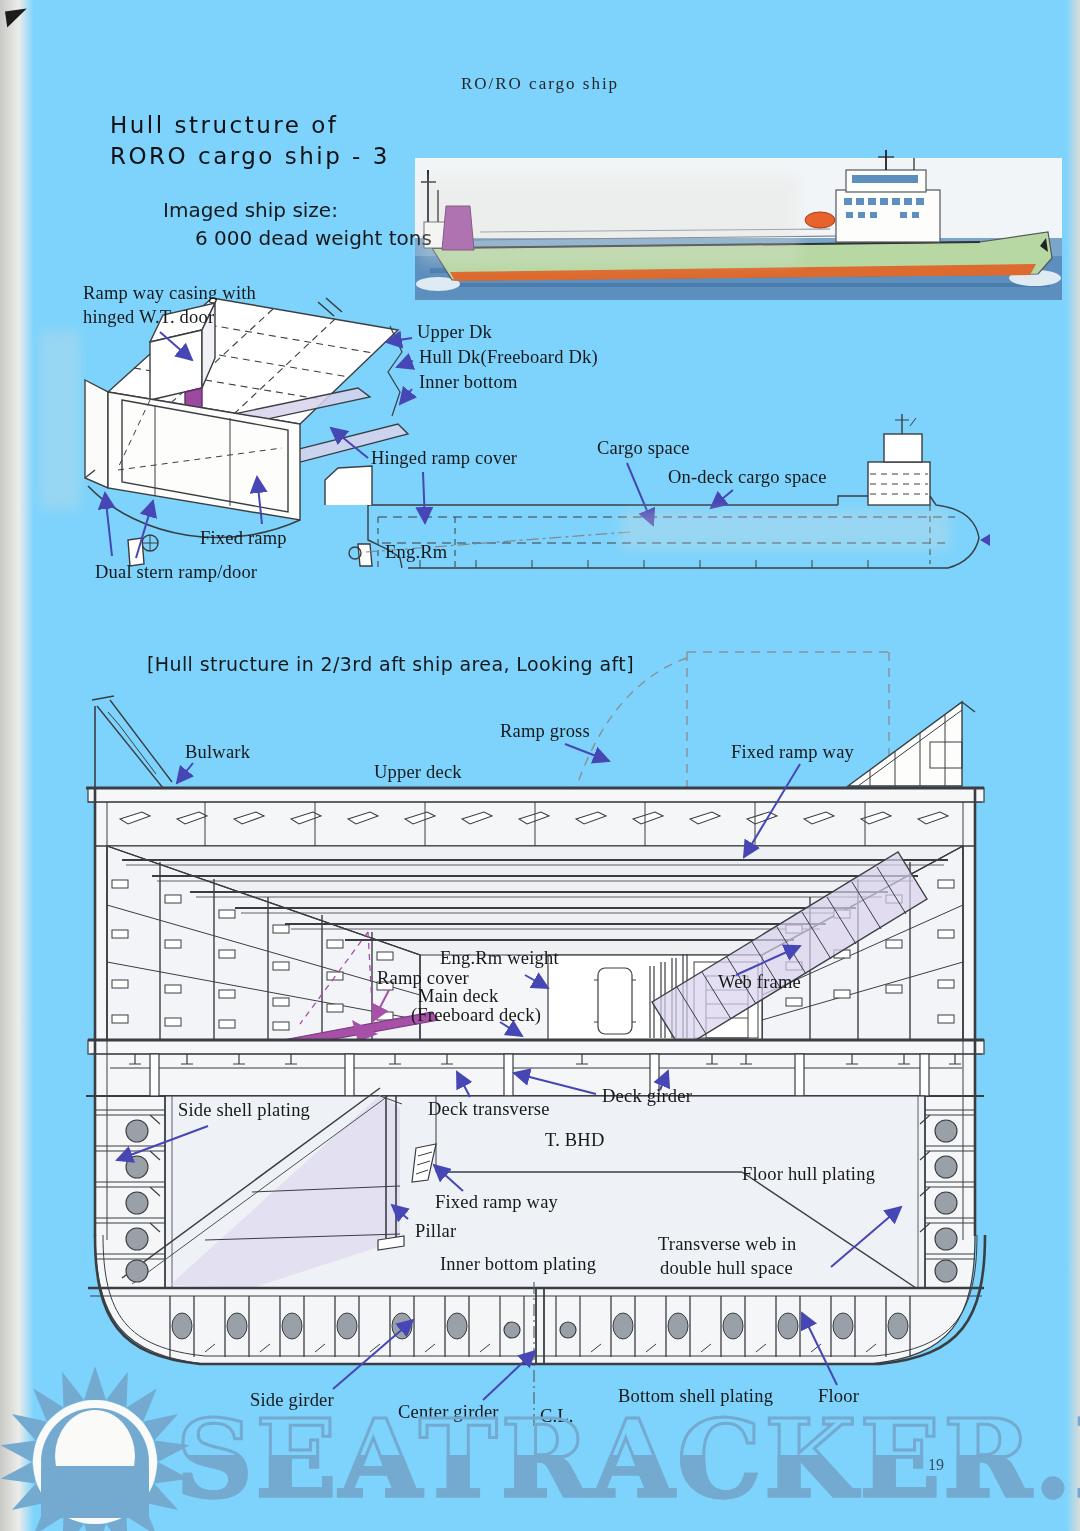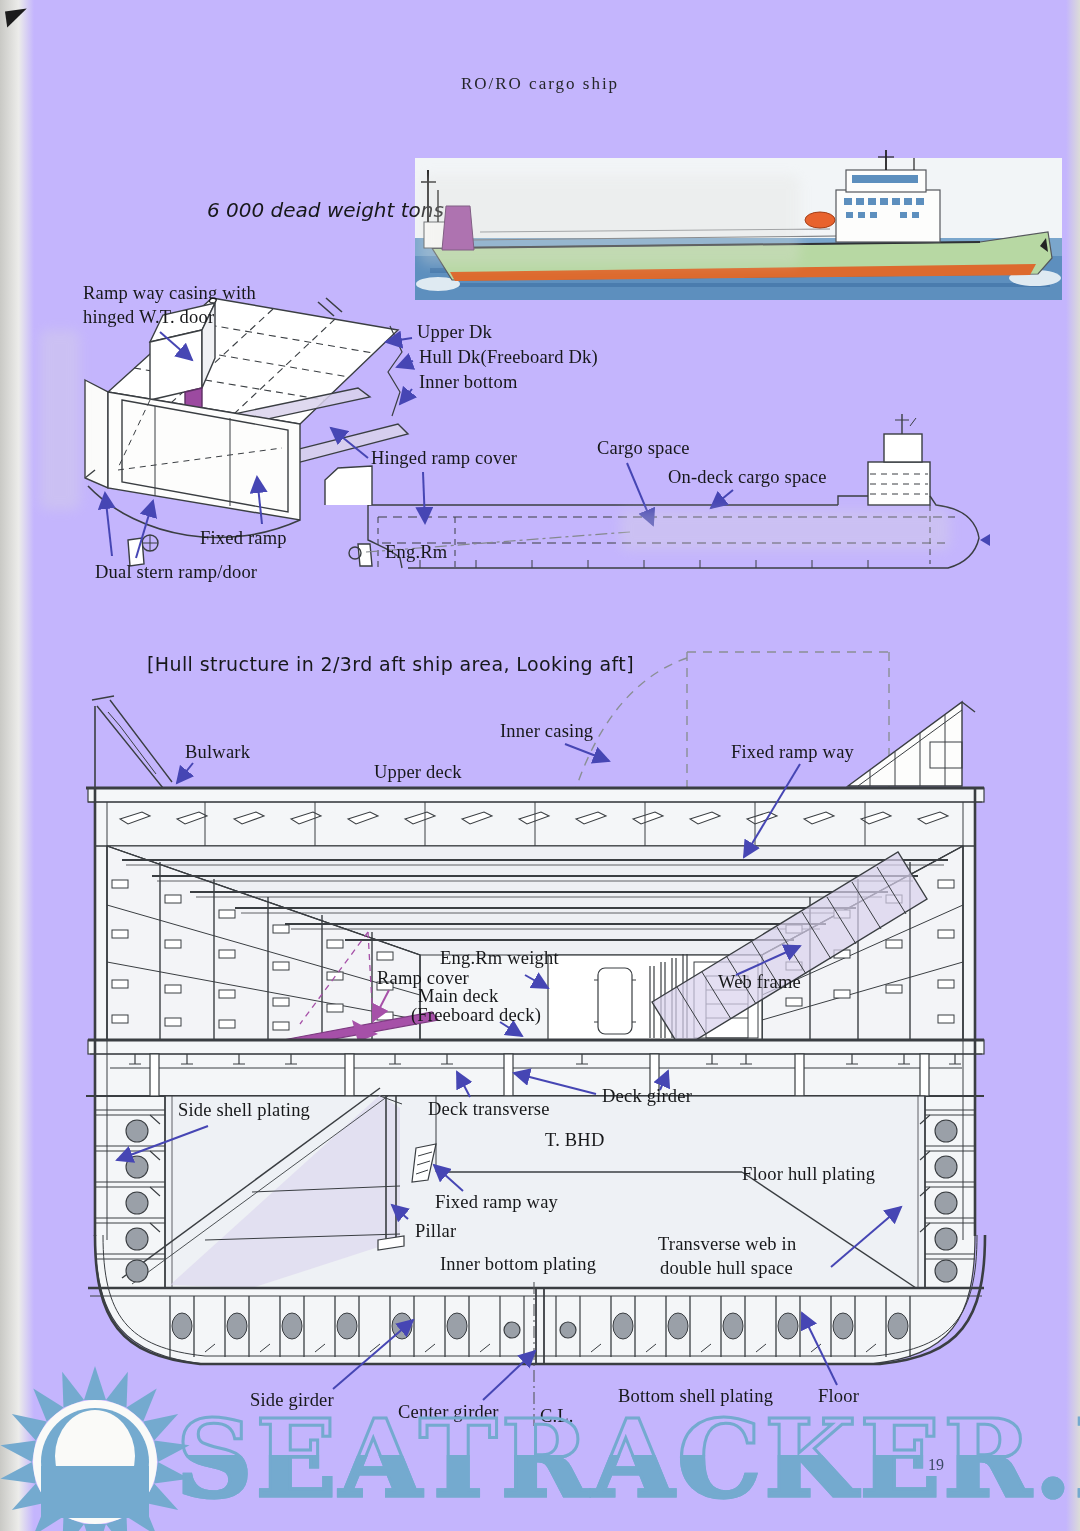--- a/index.html
+++ b/index.html
@@ -1,30 +1,30 @@
 <!DOCTYPE html>
 <html style="--arrow: #4646b4; --magenta: #a650a8; --lavender: #d9d2ec; --line: #3a3e42; --wm: #74aacf; --sea: #4e86b8; --hull_green: #b7d8a3; --boot_orange: #dd6a2e; --funnel_purple: #9c4aa0;"><head>
 <meta charset="utf-8">
 <style>
   html,body{margin:0;padding:0;background:#e8e8e6;}
-  .page{position:relative;width:1080px;height:1531px;background:#c4b5fd;overflow:hidden;
+  .page{position:relative;width:1080px;height:1531px;background:#7dd3fc;overflow:hidden;
         font-family:"DejaVu Sans","Liberation Sans",sans-serif;color:#17181a;}
   .edge-left{position:absolute;left:0;top:0;width:34px;height:100%;
      background:linear-gradient(to right,#c9c9c5,#ececea 55%,rgba(250,250,248,0));pointer-events:none;}
   .edge-corner{position:absolute;left:6px;top:10px;width:0;height:0;
      border-top:16px solid #1c1c1c;border-right:22px solid transparent;transform:rotate(-8deg);}
   .edge-right{position:absolute;right:0;top:0;width:14px;height:100%;
      background:linear-gradient(to left,#dcdcd8,rgba(250,250,248,0));}
   svg{position:absolute;left:0;top:0;}
   .lbl{position:absolute;font-size:18.5px;line-height:21px;white-space:nowrap;letter-spacing:.2px;font-family:Liberation Serif, serif;}
   .hdr{position:absolute;left:0;top:74px;width:1080px;text-align:center;
        font-family:"Liberation Serif","DejaVu Serif",serif;font-size:17px;letter-spacing:2px;color:#25262a;}
   .title{position:absolute;left:110px;top:110px;font-size:23px;line-height:31px;letter-spacing:2.5px;color:#101114;}
   .shipsize{position:absolute;left:163px;top:196px;font-size:20px;line-height:28px;}
-  .shipsize .i1{margin-left:44px;font-style:italic;} .shipsize .i2{margin-left:10px;}
+  .shipsize .i1{margin-left:32px;} .shipsize .i2{margin-left:10px;}
   .caption{position:absolute;left:147px;top:653px;font-size:19px;letter-spacing:.4px;text-align:right;}
   .pagenum{position:absolute;left:928px;top:1456px;font-family:"Liberation Serif",serif;
            font-size:16px;color:#3c4a66;}
   .wm-text{position:absolute;left:176px;top:1396px;white-space:nowrap;
      font-family:"DejaVu Serif","Liberation Serif",serif;font-weight:bold;font-size:106px;letter-spacing:3px;
      color:transparent;-webkit-text-stroke:3px var(--wm,#74aacf);
      background-image:linear-gradient(to bottom,rgba(255,255,255,0) 0 47%,var(--wm,#74aacf) 47% 100%);
      -webkit-background-clip:text;background-clip:text;}
   .ghost{position:absolute;background:#dfdfda;opacity:.28;filter:blur(6px);border-radius:8px;}
 </style>
@@ -512,42 +512,47 @@
       </g>
       <circle r="62" fill="#fafaf8"></circle>
       <circle r="54" fill="#74aacf"></circle>
       <ellipse cx="0" cy="-6" rx="40" ry="46" fill="#fafaf8"></ellipse>
       <rect x="-54" y="4" width="108" height="52" fill="#74aacf"></rect>
     </g>
   </svg>
 
   <div class="hdr">RO/RO cargo ship</div>
 
+  <div class="title">
+    <div>Hull structure of</div>
+    <div>RORO cargo ship - 3</div>
+  </div>
 
   <div class="shipsize">
+    <div>Imaged ship size:</div>
     <div class="i1">6 000 dead weight tons</div>
   </div>
 
   <div class="lbl" style="left:83px;top:283px">Ramp way casing with</div>
   <div class="lbl" style="left:83px;top:307px">hinged W.T. door</div>
   <div class="lbl" style="left:417px;top:322px">Upper Dk</div>
   <div class="lbl" style="left:419px;top:347px">Hull Dk(Freeboard Dk)</div>
   <div class="lbl" style="left:419px;top:372px">Inner bottom</div>
   <div class="lbl" style="left:371px;top:448px">Hinged ramp cover</div>
   <div class="lbl" style="left:200px;top:528px">Fixed ramp</div>
   <div class="lbl" style="left:95px;top:562px">Dual stern ramp/door</div>
   <div class="lbl" style="left:385px;top:542px">Eng.Rm</div>
   <div class="lbl" style="left:597px;top:438px">Cargo space</div>
   <div class="lbl" style="left:668px;top:467px">On-deck cargo space</div>
 
   <div class="caption">[Hull structure in 2/3rd aft ship area, Looking aft]</div>
 
   <div class="lbl" style="left:185px;top:742px">Bulwark</div>
   <div class="lbl" style="left:374px;top:762px">Upper deck</div>
-  <div class="lbl" style="left:500px;top:721px">Inner casing</div>
+  <div class="lbl" style="left:500px;top:721px">Ramp gross</div>
   <div class="lbl" style="left:731px;top:742px">Fixed ramp way</div>
   <div class="lbl" style="left:440px;top:948px">Eng.Rm weight</div>
   <div class="lbl" style="left:377px;top:968px">Ramp cover</div>
   <div class="lbl" style="left:418px;top:986px">Main deck</div>
   <div class="lbl" style="left:411px;top:1005px">(Freeboard deck)</div>
   <div class="lbl" style="left:718px;top:972px">Web frame</div>
   <div class="lbl" style="left:178px;top:1100px">Side shell plating</div>
   <div class="lbl" style="left:428px;top:1099px">Deck transverse</div>
   <div class="lbl" style="left:602px;top:1086px">Deck girder</div>
   <div class="lbl" style="left:545px;top:1130px">T. BHD</div>

